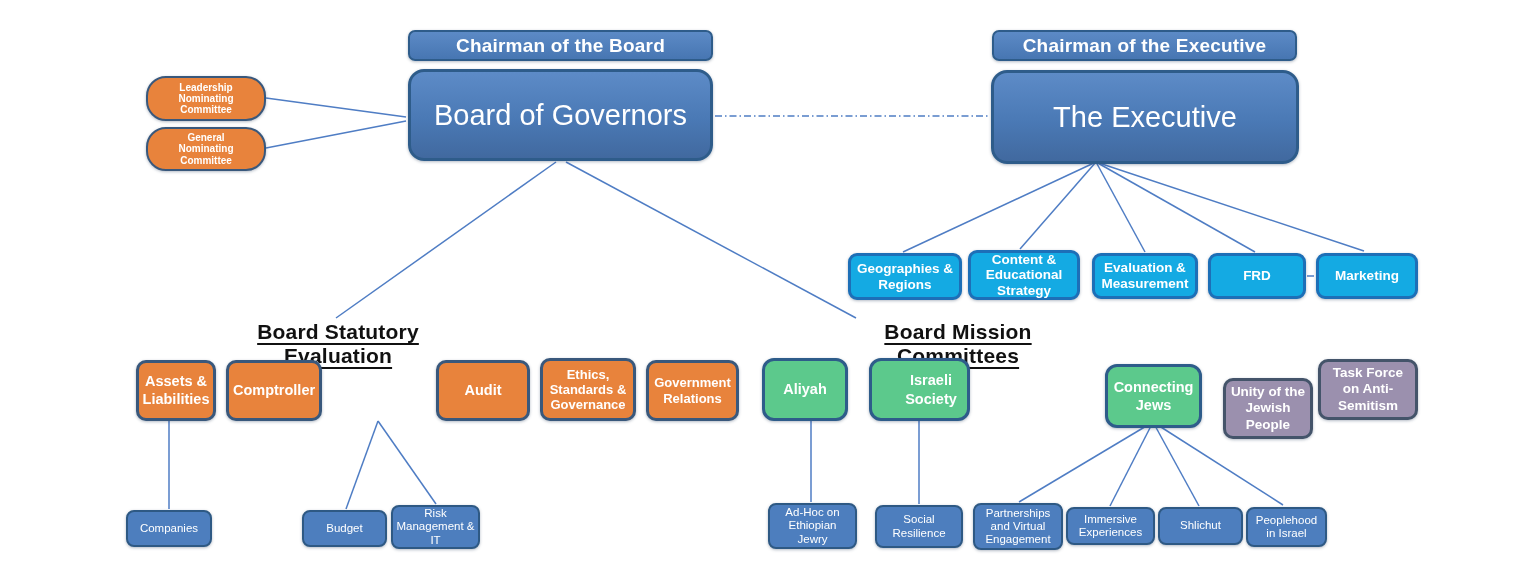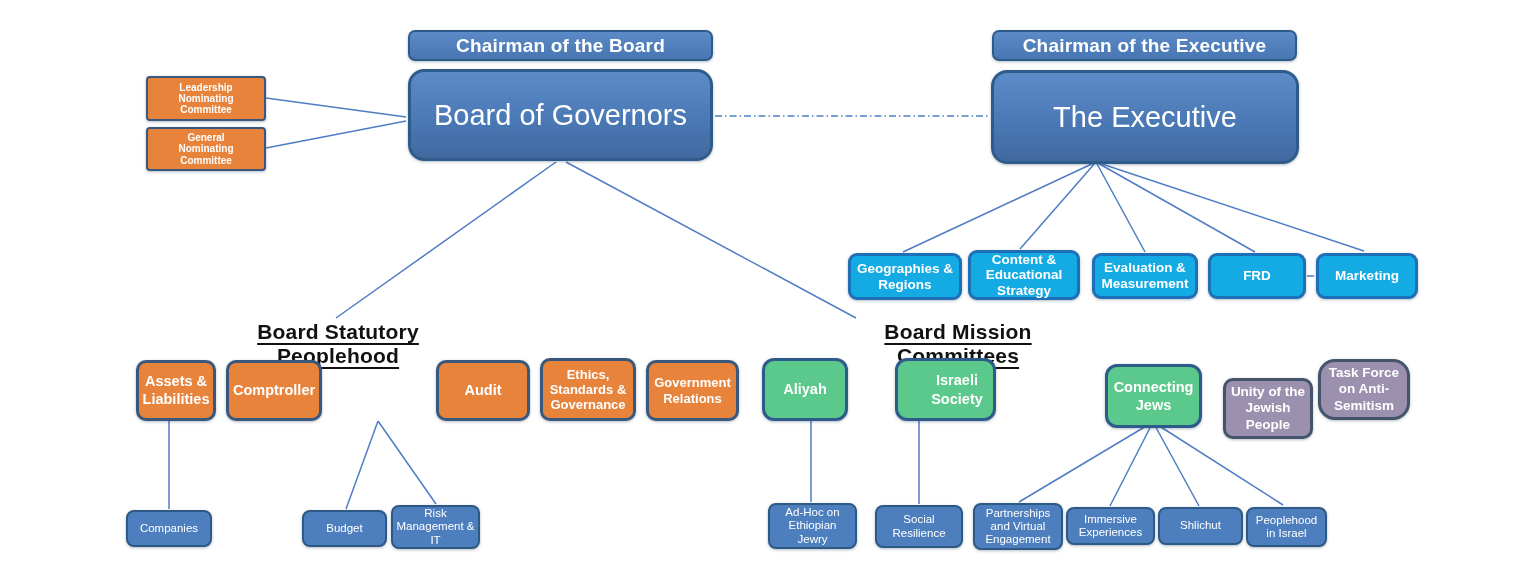--- a/index.html
+++ b/index.html
@@ -13,21 +13,21 @@
 
   
   .bar{background:linear-gradient(180deg,#5c8ac6,#4776b2);border:2.5px solid #2e5c8a;
        border-radius:7px;font-size:19px;font-weight:bold;letter-spacing:.2px;}
 
   
   .big{background:linear-gradient(180deg,#5d8bc7 0%,#4a79b5 55%,#41699f 100%);
        border:3px solid #2e5c8a;border-radius:16px;font-size:29px;font-weight:400;}
 
   
-  .nom{background:#e8833c;border:2.5px solid #39587c;border-radius:4px;
+  .nom{background:#e8833c;border:2.5px solid #39587c;border-radius:20px;
        font-size:10px;font-weight:bold;line-height:1.12;padding:0 22px;text-align:center;}
 
   
   .cyan{background:#14aae3;border:3px solid #1d6fb7;border-radius:9px;
         font-size:13.5px;font-weight:bold;line-height:1.15;padding:0 4px;}
 
   
   .orange{background:#e8833c;border:3px solid #39587c;border-radius:10px;
           font-size:14.5px;font-weight:bold;line-height:1.18;padding:0 6px;}
   .orange.tight{font-size:13px;padding:0 2px;}
@@ -86,34 +86,34 @@
 
   <div class="node nom" style="left:146px;top:76px;width:120px;height:45px;">Leadership Nominating Committee</div>
   <div class="node nom" style="left:146px;top:127px;width:120px;height:44px;">General Nominating Committee</div>
 
   <div class="node cyan" style="left:968px;top:250px;width:112px;height:50px;">Content &amp; Educational Strategy</div>
   <div class="node cyan" style="left:848px;top:253px;width:114px;height:47px;">Geographies &amp; Regions</div>
   <div class="node cyan" style="left:1092px;top:253px;width:106px;height:46px;">Evaluation &amp; Measurement</div>
   <div class="node cyan" style="left:1208px;top:253px;width:98px;height:46px;">FRD</div>
   <div class="node cyan" style="left:1316px;top:253px;width:102px;height:46px;">Marketing</div>
 
-  <div class="heading" style="left:210px;top:320px;width:256px;">Board Statutory Peoplehood</div>
+  <div class="heading" style="left:210px;top:320px;width:256px;">Board Statutory Evaluation</div>
   <div class="heading" style="left:830px;top:320px;width:256px;">Board Mission Committees</div>
 
   <div class="node orange" style="left:136px;top:360px;width:80px;height:61px;">Assets &amp; Liabilities</div>
   <div class="node orange" style="left:226px;top:360px;width:96px;height:61px;text-align:right;">Comptroller</div>
   <div class="node orange" style="left:436px;top:360px;width:94px;height:61px;">Audit</div>
   <div class="node orange tight" style="left:540px;top:358px;width:96px;height:63px;">Ethics, Standards &amp; Governance</div>
   <div class="node orange tight" style="left:646px;top:360px;width:93px;height:61px;">Government Relations</div>
 
   <div class="node green" style="left:762px;top:358px;width:86px;height:63px;">Aliyah</div>
-  <div class="node green" style="left:895px;top:358px;width:101px;height:63px;padding-left:27px;">Israeli Society</div>
+  <div class="node green" style="left:869px;top:358px;width:101px;height:63px;padding-left:27px;">Israeli Society</div>
   <div class="node green" style="left:1105px;top:364px;width:97px;height:64px;">Connecting Jews</div>
   <div class="node purple" style="left:1223px;top:378px;width:90px;height:61px;">Unity of the Jewish People</div>
-  <div class="node purple" style="left:1318px;top:359px;width:92px;height:61px;border-radius:17px;">Task Force on Anti-Semitism</div>
+  <div class="node purple" style="left:1318px;top:359px;width:100px;height:61px;">Task Force on Anti-Semitism</div>
 
   <div class="node small" style="left:126px;top:510px;width:86px;height:37px;">Companies</div>
   <div class="node small" style="left:302px;top:510px;width:85px;height:37px;">Budget</div>
   <div class="node small" style="left:391px;top:505px;width:89px;height:44px;">Risk Management &amp; IT</div>
 
   <div class="node small" style="left:768px;top:503px;width:89px;height:46px;">Ad-Hoc on Ethiopian Jewry</div>
   <div class="node small" style="left:875px;top:505px;width:88px;height:43px;">Social Resilience</div>
   <div class="node small" style="left:973px;top:503px;width:90px;height:47px;">Partnerships and Virtual Engagement</div>
   <div class="node small" style="left:1066px;top:507px;width:89px;height:38px;">Immersive Experiences</div>
   <div class="node small" style="left:1158px;top:507px;width:85px;height:38px;">Shlichut</div>

